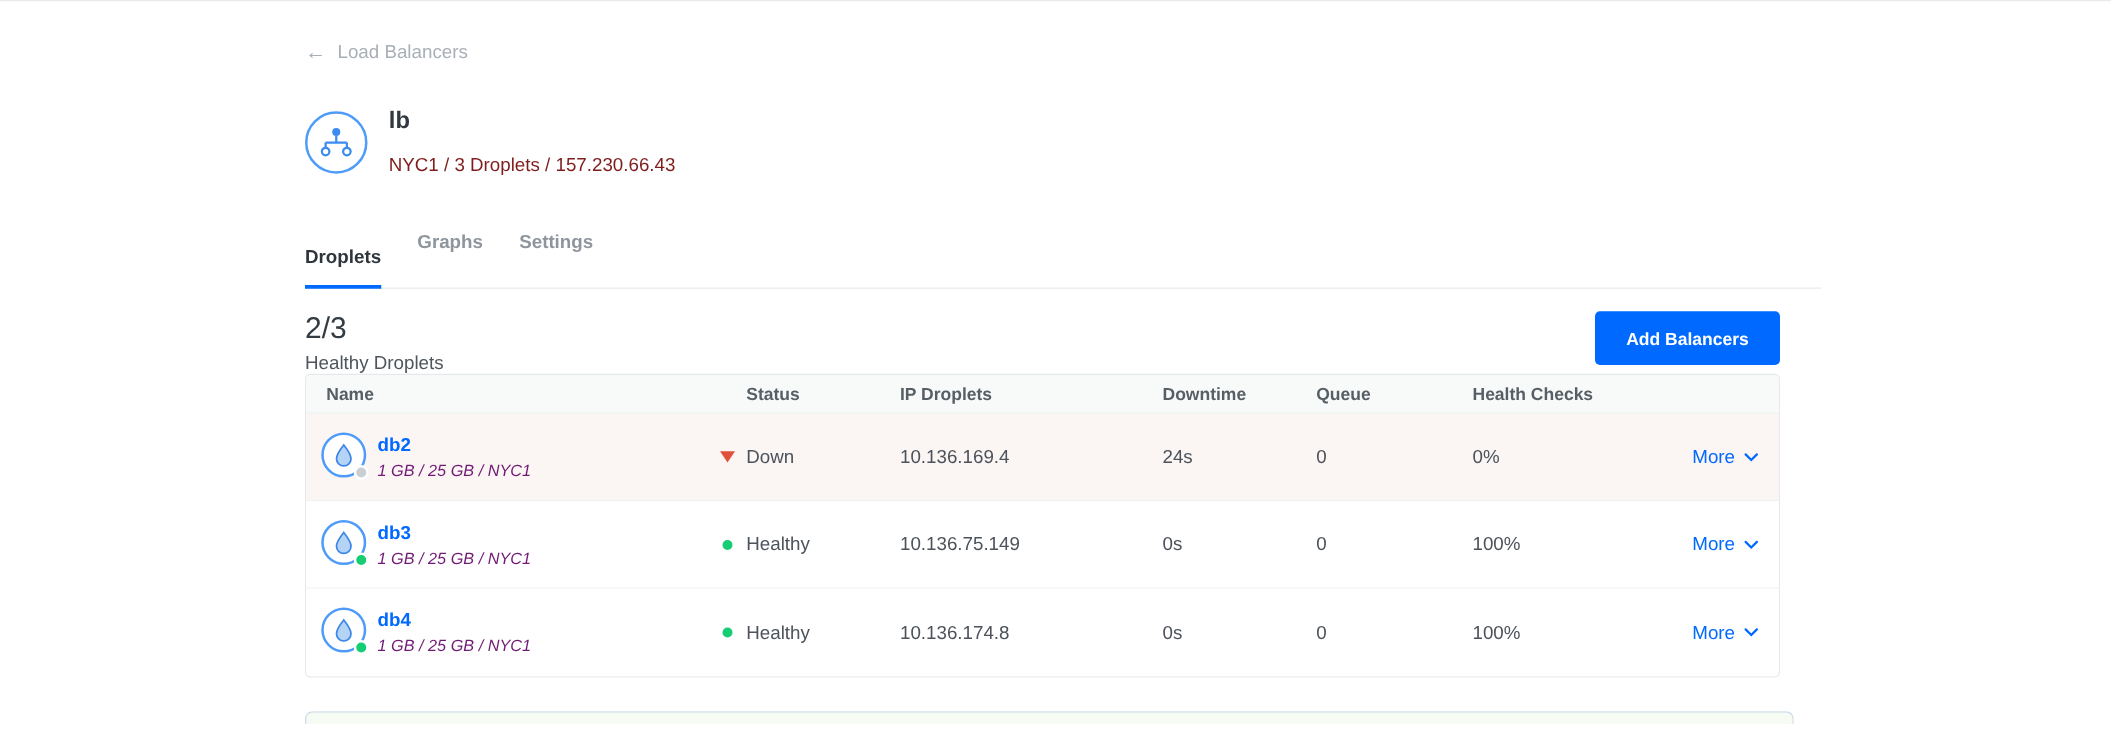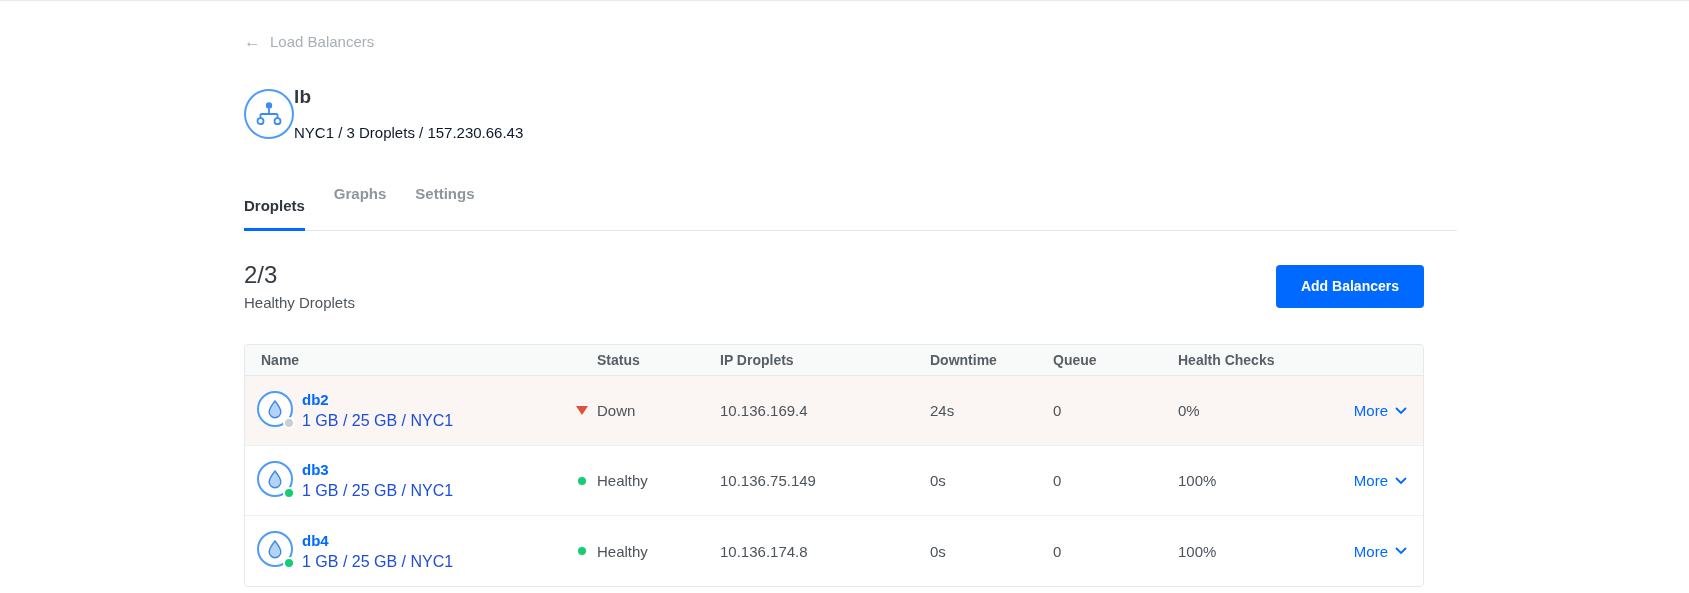--- a/index.html
+++ b/index.html
@@ -7,61 +7,61 @@
     font-family:"Liberation Sans","DejaVu Sans",sans-serif; }
   .top-line { border-top:1px solid #e8eaec; width:100%; }
   .wrap { margin-left:244px; width:1213px; }
 
   
   .back { margin-top:32px; display:flex; align-items:center; gap:9px;
     color:#a9afb6; font-size:15px; cursor:pointer; width:max-content; }
   .back .arrow { font-size:17px; line-height:1; color:#a9afb6; }
 
   
-  .lb-head { margin-top:36px; display:flex; align-items:center; }
+  .lb-head { margin-top:36px; display:flex; align-items:center; gap:17px; }
   .lb-badge { width:50px; height:50px; border:2px solid #4d9bfa; border-radius:50%;
     display:flex; align-items:center; justify-content:center; flex:none; }
   .lb-title { font-size:19px; font-weight:bold; color:#31383f; letter-spacing:.2px; }
-  .lb-sub { font-size:15px; color:#0f172a; margin-top:16px; }
+  .lb-sub { font-size:15px; color:#7f1d1d; margin-top:16px; }
 
   
   .tabs { margin-top:44px; display:flex; gap:29px; border-bottom:1px solid #e6e9eb; }
   .tab { font-size:15px; font-weight:bold; color:#8e959d; padding-bottom:14px;
     cursor:pointer; border-bottom:3px solid transparent; margin-bottom:-1px; }
   .tab.active { color:#2e353d; border-bottom-color:#0069ff;margin-top:12px; }
 
   
-  .summary { width:1180px; margin-top:30px; display:flex; justify-content:space-between; align-items:center; }
+  .summary { width:1180px; margin-top:18px; display:flex; justify-content:space-between; align-items:flex-start; }
   .sum-count { font-size:24px; color:#343b42; }
   .sum-label { font-size:15px; color:#4e555c; margin-top:5px; }
   .btn-primary { background:#0069ff; color:#fff; font-size:14px; font-weight:bold;
     font-family:inherit; border:none; border-radius:4px; padding:0 25px; height:43px; cursor:pointer; }
 
   
-  .card { width:1180px; margin-top:33px; border:1px solid #e6e9eb; border-radius:4px; background:#fff; }
+  .card { width:1180px; border:1px solid #e6e9eb; border-radius:4px; background:#fff; }
   .thead { display:grid; grid-template-columns:336px 123px 210px 123px 125px 160px 1fr;
     align-items:center; padding:0 16px; height:31px; background:#f8f9f9;
     border-bottom:1px solid #e6e9eb; border-radius:4px 4px 0 0; }
   .th { font-size:14px; font-weight:bold; color:#575f66; }
   .row { display:grid; grid-template-columns:340px 123px 210px 123px 125px 160px 1fr;
     align-items:center; padding:0 16px 0 12px; height:70px; border-bottom:1px solid #eef1f3; background:#fff; }
   .row:last-child { border-bottom:none; border-radius:0 0 4px 4px; }
   .row.down { background:#fbf5f4; }
   .cell { font-size:15px; color:#4c535a; }
 
   .name-cell { display:flex; align-items:center; gap:7px; }
   .droplet-wrap { position:relative; width:38px; height:40px; flex:none; }
   .droplet-circle { width:36px; height:36px; border:2px solid #4d9bfa; border-radius:50%;
     background:#fff; display:flex; align-items:center; justify-content:center; }
   .droplet-dot { position:absolute; right:0; bottom:2px; width:12px; height:12px;
     border-radius:50%; border:2px solid #fff; }
   .row.down .droplet-dot { background:#c9ced3; }
   .row.healthy .droplet-dot { background:#15cd72; }
   .name-link { font-size:15px; font-weight:bold; color:#0069ff; cursor:pointer; }
-  .name-spec { font-size:16px; color:#1d4ed8; margin-top:4px; }
+  .name-spec { font-size:13px; color:#701a75; margin-top:4px;font-style:italic; }
 
   .status-cell { display:flex; align-items:center; gap:9px; }
   .marker { width:12px; margin-left:-21px; display:flex; justify-content:center; flex:none; }
   .tri-down { width:0; height:0; border-left:6px solid transparent;
     border-right:6px solid transparent; border-top:9px solid #e1503a; }
   .dot-healthy { width:8px; height:8px; border-radius:50%; background:#15cd72; }
 
   .more-cell { justify-self:end; display:flex; align-items:center; gap:7px;
     color:#0069ff; font-size:15px; cursor:pointer; }
 

